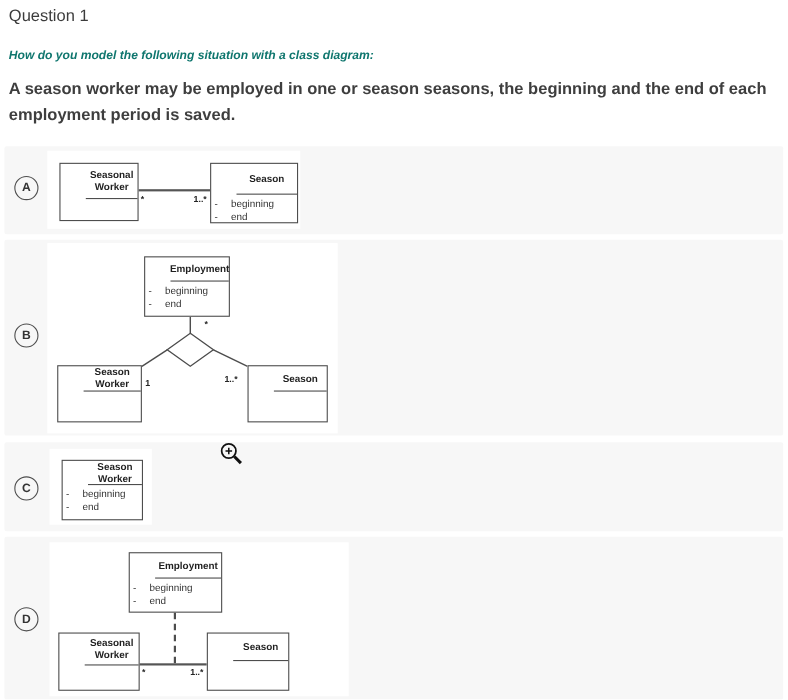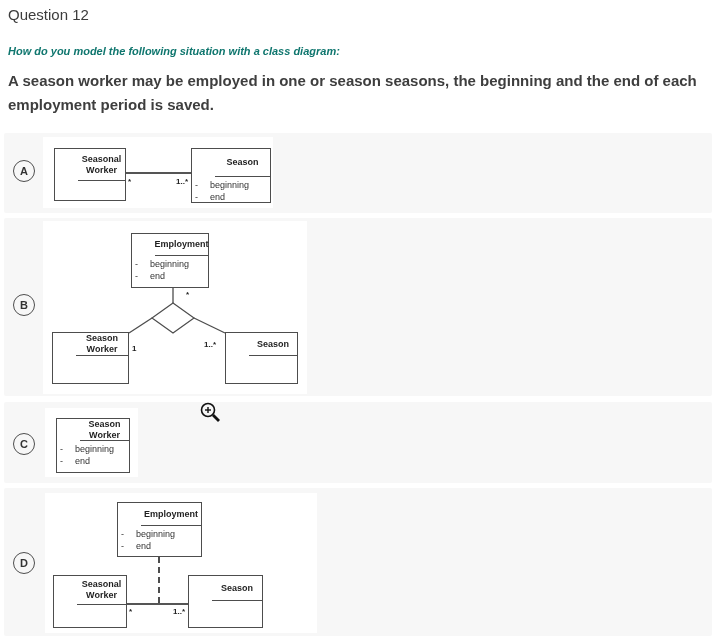--- a/index.html
+++ b/index.html
@@ -93,21 +93,21 @@
   #d-worker .uml-title { height:29px; }
   #d-season { left:143px; top:82px; width:75px; height:53px; }
   #d-season .uml-title { height:25px; }
   #d-assoc  { left:82px; top:110px; width:61px; height:2px; }
   #d-mult-l { left:84px; top:114px; }
   #d-mult-r { left:111px; top:114px; width:29px; text-align:right; }
 </style>
 </head>
 <body>
 
-<div class="hdr-title">Question 12</div>
+<div class="hdr-title">Question 1</div>
 <div class="q-italic">How do you model the following situation with a class diagram:</div>
 <div class="q-bold">A season worker may be employed in one or season seasons, the beginning and the end of each employment period is saved.</div>
 
 <div class="band" id="band-a"></div>
 <div class="letter" id="letter-a">A</div>
 <div class="panel" id="panel-a">
   <div class="uml-class" id="a-worker">
     <div class="uml-title">
       <span>Seasonal</span>
       <span>Worker</span>

